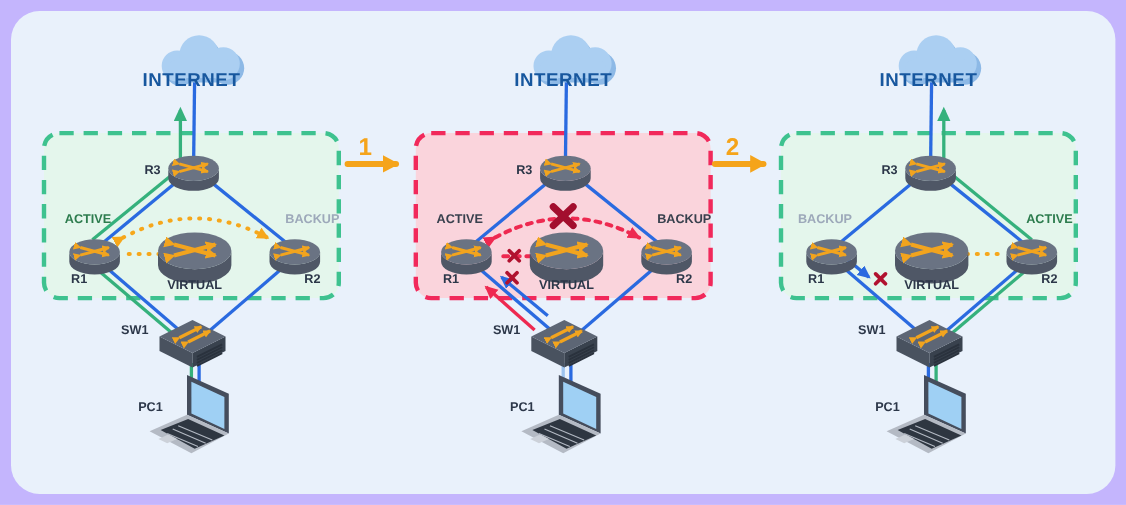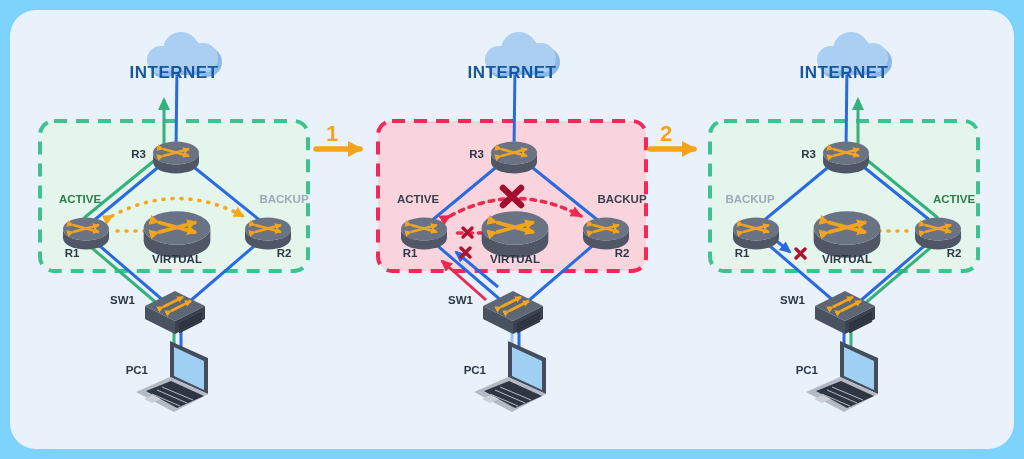--- a/index.html
+++ b/index.html
@@ -1,16 +1,16 @@
 <!DOCTYPE html>
 <html><head>
 <meta charset="utf-8">
 <style>
   html,body{margin:0;padding:0;background:#ffffff;}
-  .frame{position:relative;width:1024px;height:459px;background:#7dd3fc;overflow:hidden;
+  .frame{position:relative;width:1024px;height:459px;background:#c4b5fd;overflow:hidden;
          font-family:"Liberation Sans",sans-serif;}
   .canvas{position:absolute;left:10px;top:10px;width:1004px;height:439px;
           background:#e9f1fb;border-radius:26px;}
   svg{position:absolute;left:0;top:0;}
   text{font-family:"Liberation Sans",sans-serif;font-weight:700;}
   .lbl{font-size:11.5px;fill:#2c3749;}
   .role-a{font-size:11.5px;fill:#2d7c4e;}
   .role-b{font-size:11.5px;fill:#9da9ba;}
   .role-n{font-size:11.5px;fill:#39414e;}
   .inet{font-size:17px;fill:#17579e;letter-spacing:.5px;}

